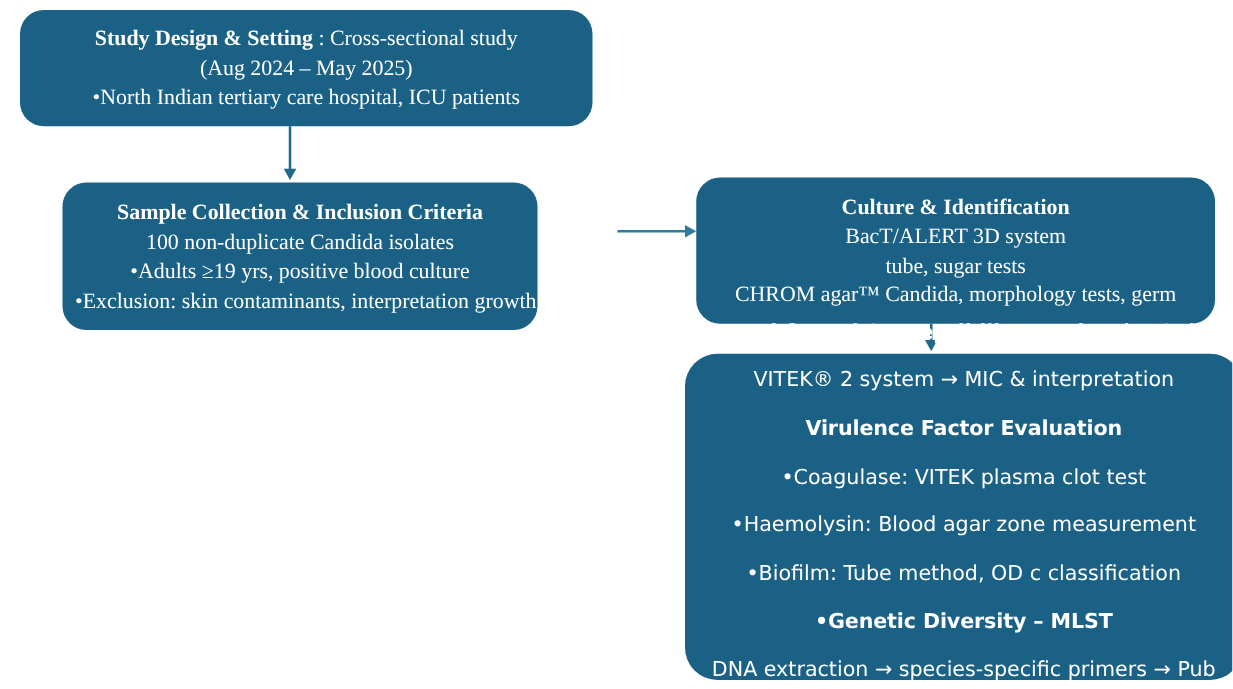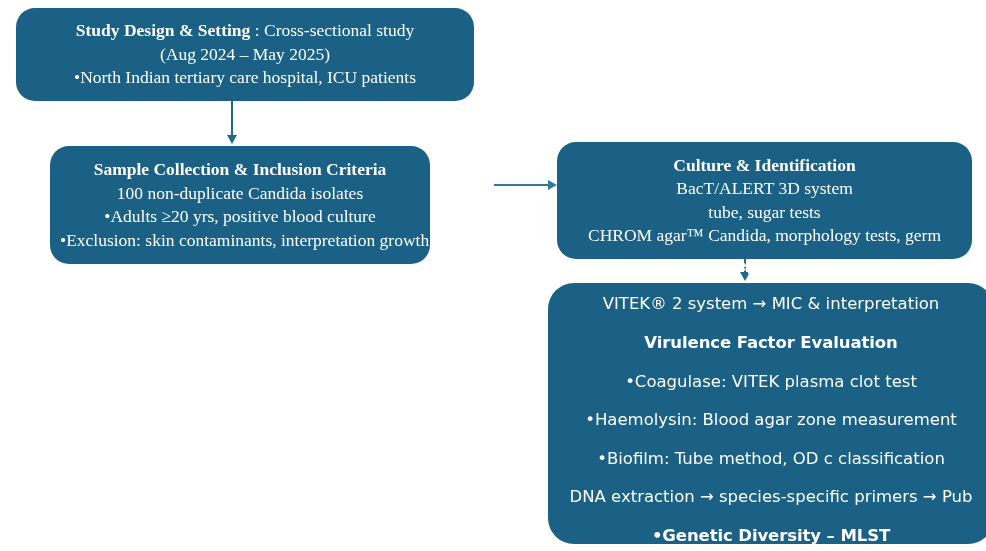--- a/index.html
+++ b/index.html
@@ -94,21 +94,21 @@
     <span class="line">(Aug 2024 – May 2025)</span>
     <span class="line">•North Indian tertiary care hospital, ICU patients</span>
   </div>
 
   <div class="conn-line-v connector" id="conn1-line"></div>
   <div class="arrow-down connector" id="conn1-arrow"></div>
 
   <div class="node serif" id="node-sample-collection">
     <span class="line bold">Sample Collection &amp; Inclusion Criteria</span>
     <span class="line">100 non-duplicate Candida isolates</span>
-    <span class="line">•Adults ≥20 yrs, positive blood culture</span>
+    <span class="line">•Adults ≥19 yrs, positive blood culture</span>
     <span class="line">•Exclusion: skin contaminants, interpretation growth</span>
   </div>
 
   <div class="conn-line-h connector" id="conn2-line"></div>
   <div class="arrow-right connector" id="conn2-arrow"></div>
 
   <div class="node serif" id="node-culture-id">
     <span class="line bold">Culture &amp; Identification</span>
     <span class="line">BacT/ALERT 3D system</span>
     <span class="line">tube, sugar tests</span>
@@ -118,18 +118,18 @@
   <div class="conn-line-v connector" id="conn3-line"></div>
   <div class="arrow-down connector" id="conn3-arrow"></div>
 
   <div class="node sans" id="node-afst">
     <span class="line bold">Anti-fungal Susceptibility Testing (AFST)</span>
     <span class="line">VITEK® 2 system → MIC &amp; interpretation</span>
     <span class="line bold">Virulence Factor Evaluation</span>
     <span class="line">•Coagulase: VITEK plasma clot test</span>
     <span class="line">•Haemolysin: Blood agar zone measurement</span>
     <span class="line">•Biofilm: Tube method, OD c classification</span>
+    <span class="line bold">•Genetic Diversity – MLST</span>
     <span class="line">DNA extraction → species-specific primers → Pub</span>
-    <span class="line bold">•Genetic Diversity – MLST</span>
     <span class="line">MLST → STs</span>
   </div>
 
 </div>
 
 </body></html>

